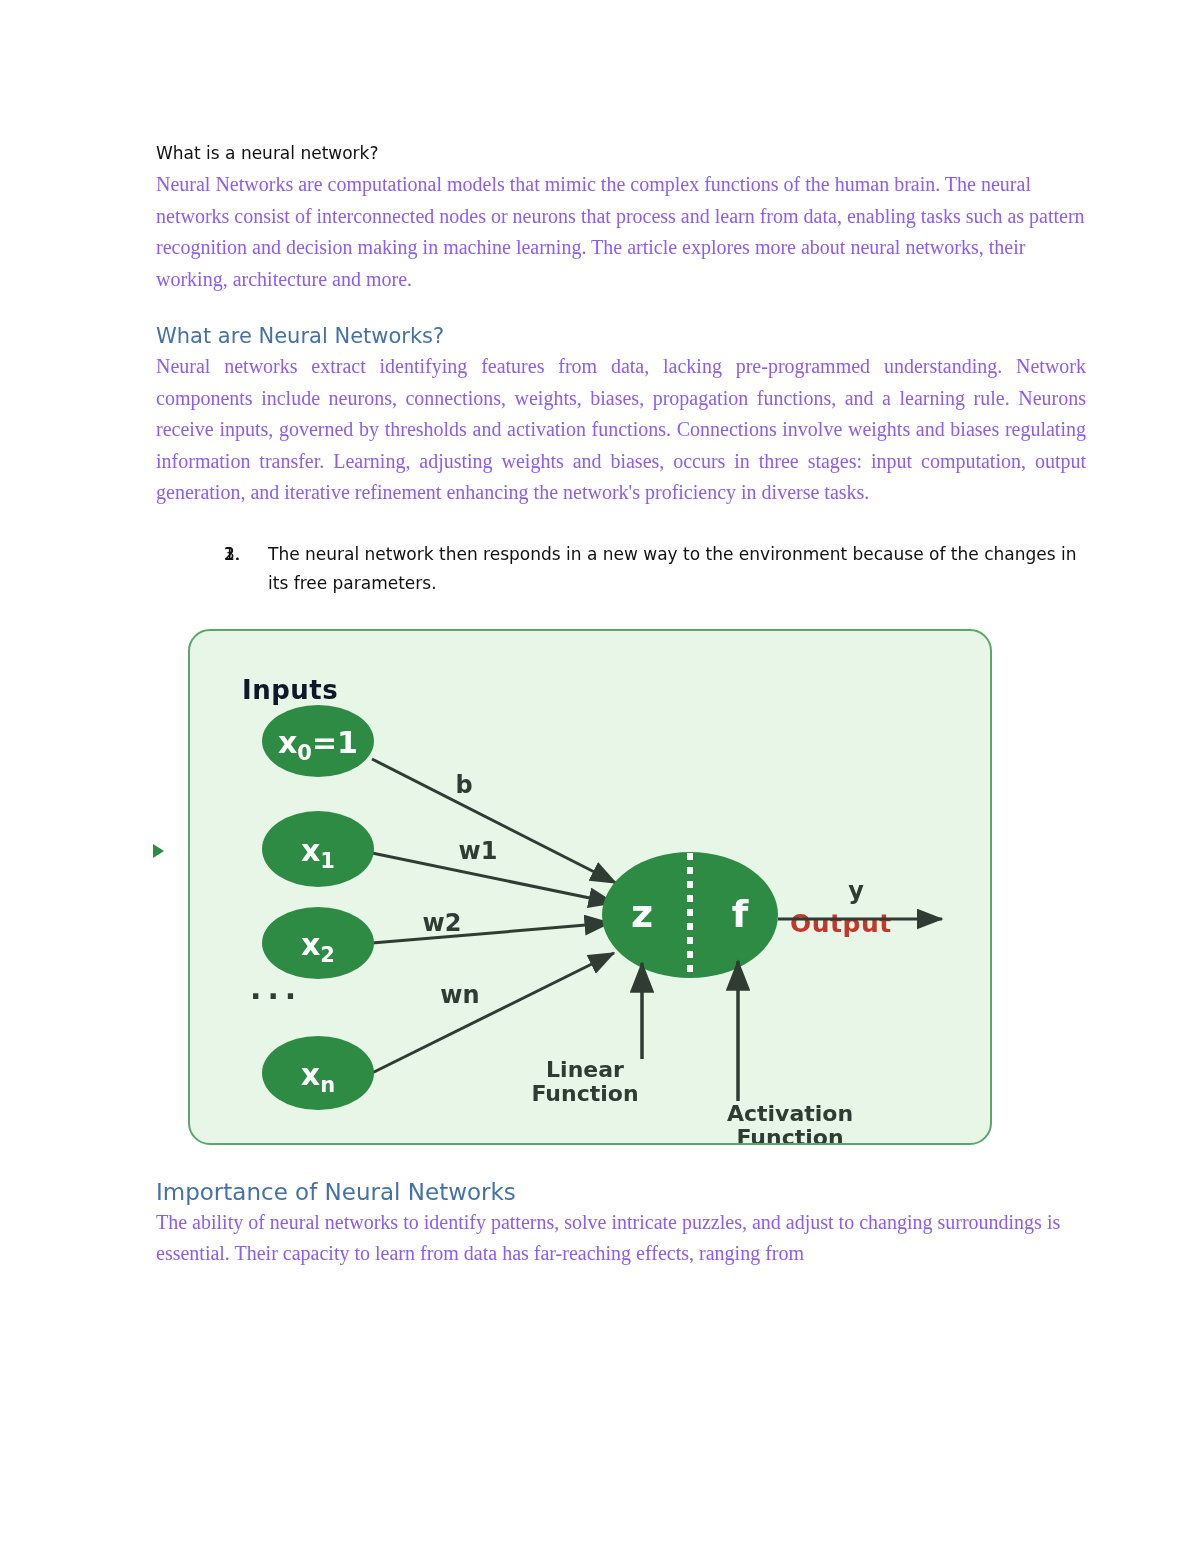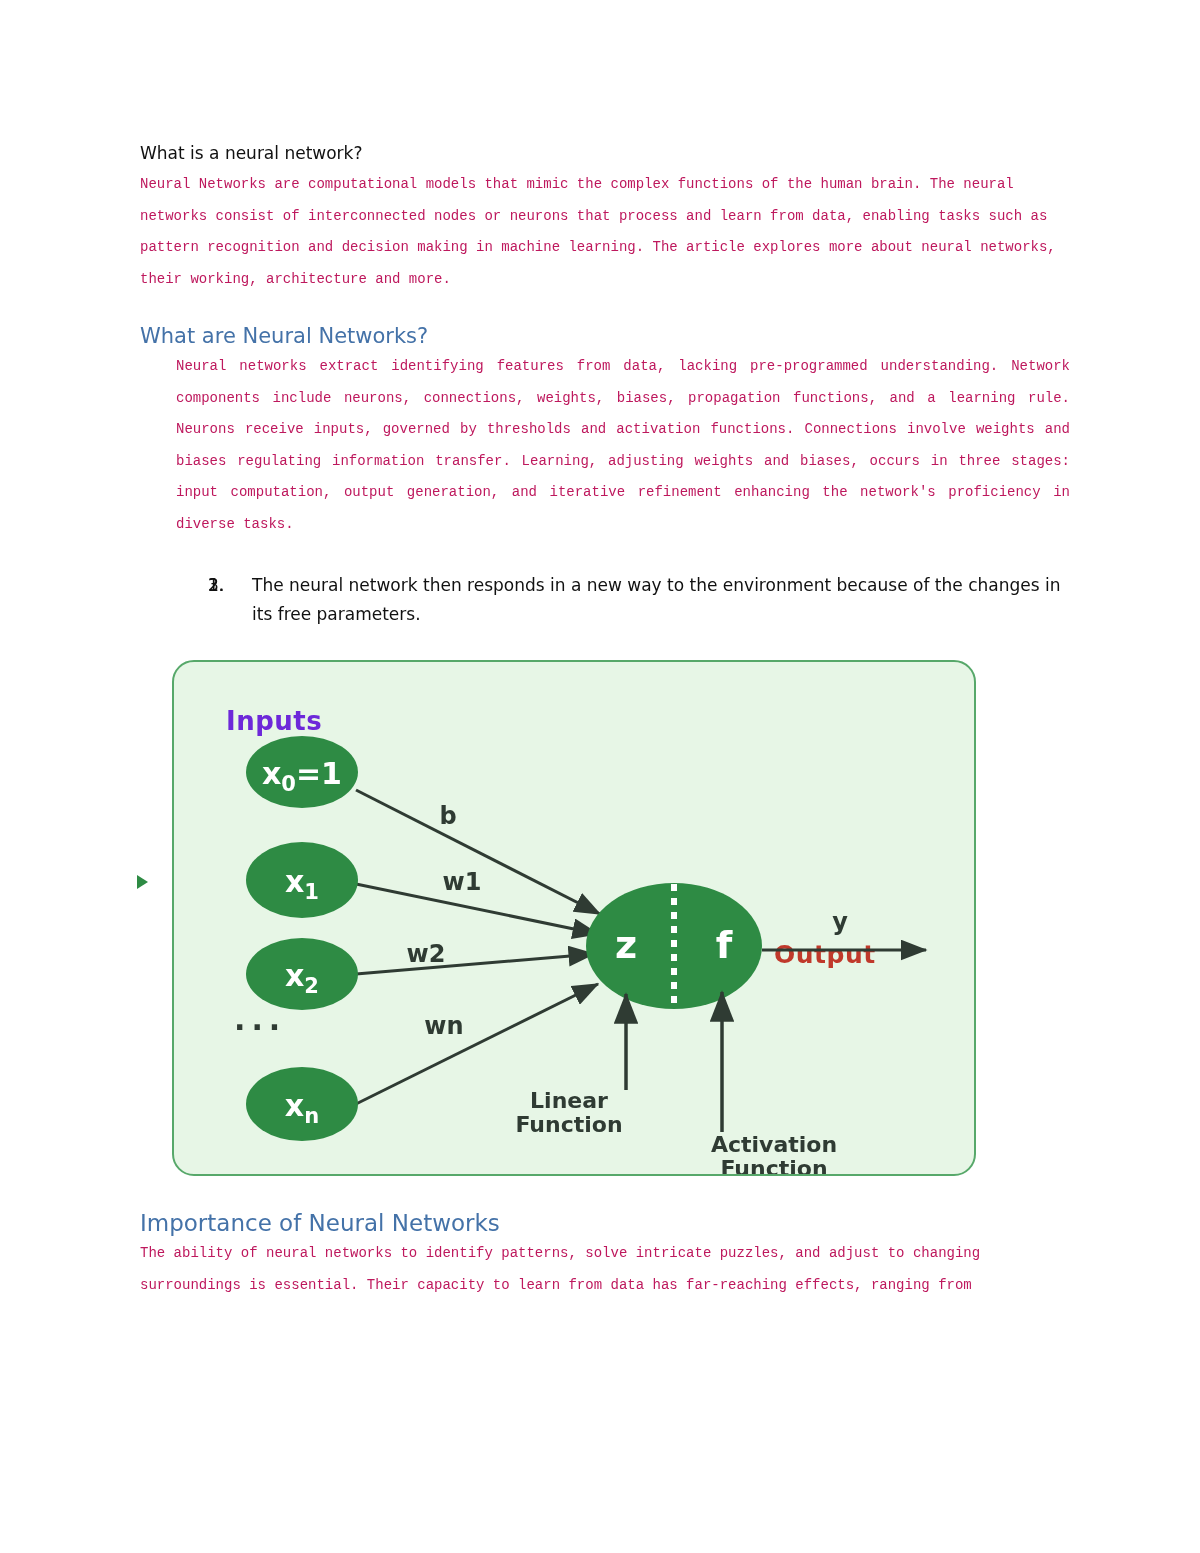--- a/index.html
+++ b/index.html
@@ -10,40 +10,40 @@
   body {
     width: 1200px;
     height: 1553px;
     position: relative;
     font-family: "Liberation Serif", serif;
     color: #000000;
     overflow: hidden;
   }
   .page {
     position: absolute;
-    left: 0; top: 0;
+    left: 16px; top: 0;
     width: 1140px;
     height: 1553px;
   }
   .content {
     position: absolute;
     left: 140px;
     top: 138px;
     width: 930px;
   }
 
   
   .para {
-    font-family: Liberation Mono, monospace;
-    font-size: 14px;
+    font-family: Liberation Serif, serif;
+    font-size: 20px;
     line-height: 31.5px;
-    color: #be185d;
-    margin: 0;
-  }
-  .para.justify { text-align: justify; margin-left: 36px; }
+    color: #8b5cf6;
+    margin: 0;
+  }
+  .para.justify { text-align: justify; }
   .lead-line {
     font-family: "DejaVu Sans", sans-serif;
     font-size: 17px;
     line-height: 31px;
     color: #111;
   }
   .heading {
     font-family: "DejaVu Sans", sans-serif;
     font-size: 21px;
     line-height: 30px;
@@ -115,21 +115,21 @@
     height: 512px;
   }
   .inputs-label {
     position: absolute;
     left: 52px;
     top: 44px;
     font-family: "DejaVu Sans", sans-serif;
     font-weight: bold;
     font-size: 26px;
     letter-spacing: 0.5px;
-    color: #6d28d9;
+    color: #0f172a;
   }
   .output-label {
     position: absolute;
     left: 600px;
     top: 278px;
     font-family: "DejaVu Sans", sans-serif;
     font-weight: bold;
     font-size: 25px;
     letter-spacing: 0.5px;
     color: #c0392b;

